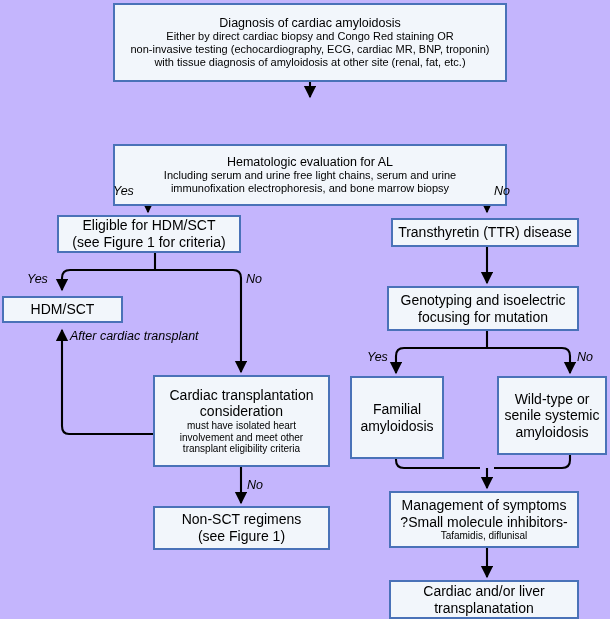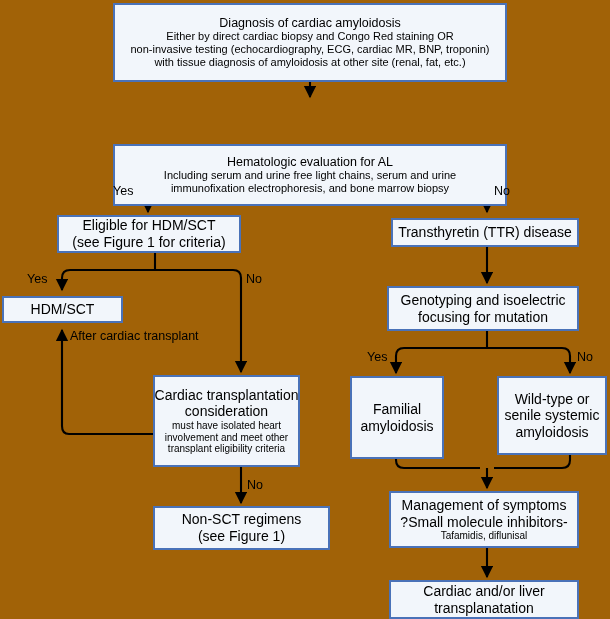--- a/index.html
+++ b/index.html
@@ -4,21 +4,21 @@
 <style>
   html, body {
     margin: 0;
     padding: 0;
     background: #ffffff;
   }
   #chart-root {
     position: relative;
     width: 610px;
     height: 619px;
-    background: #a16207;
+    background: #c4b5fd;
     font-family: "Liberation Sans", sans-serif;
     overflow: hidden;
   }
   svg.edges {
     position: absolute;
     left: 0; top: 0;
     width: 610px;
     height: 619px;
     pointer-events: none;
   }
@@ -41,20 +41,21 @@
   .t-sub  { font-size: 11px; }
   .t-mid  { font-size: 14px; }
   .t-small{ font-size: 10px; }
 
   .edge-label {
     position: absolute;
     font-size: 12.5px;
     color: #000000;
     white-space: nowrap;
     line-height: 1.15;
+    font-style: italic;
   }
 </style>
 </head>
 <body>
 
 <div id="chart-root">
 
   <svg class="edges" viewBox="0 0 610 619">
     <defs>
       <marker id="arrow" markerWidth="8" markerHeight="8" refX="5.4" refY="3" orient="auto" markerUnits="strokeWidth">
@@ -106,21 +107,21 @@
 
   <div class="node" style="left:57px; top:215px; width:184px; height:38px;">
     <span class="ln t-mid">Eligible for HDM/SCT</span>
     <span class="ln t-mid">(see Figure 1 for criteria)</span>
   </div>
 
   <div class="node" style="left:2px; top:296px; width:121px; height:27px;">
     <span class="ln t-mid">HDM/SCT</span>
   </div>
 
-  <div class="node" style="left:153px; top:375px; width:147px; height:92px;">
+  <div class="node" style="left:153px; top:375px; width:177px; height:92px;">
     <span class="ln t-mid">Cardiac transplantation</span>
     <span class="ln t-mid">consideration</span>
     <span class="ln t-small">must have isolated heart</span>
     <span class="ln t-small">involvement and meet other</span>
     <span class="ln t-small">transplant eligibility criteria</span>
   </div>
 
   <div class="node" style="left:153px; top:506px; width:177px; height:44px;">
     <span class="ln t-mid">Non-SCT regimens</span>
     <span class="ln t-mid">(see Figure 1)</span>

